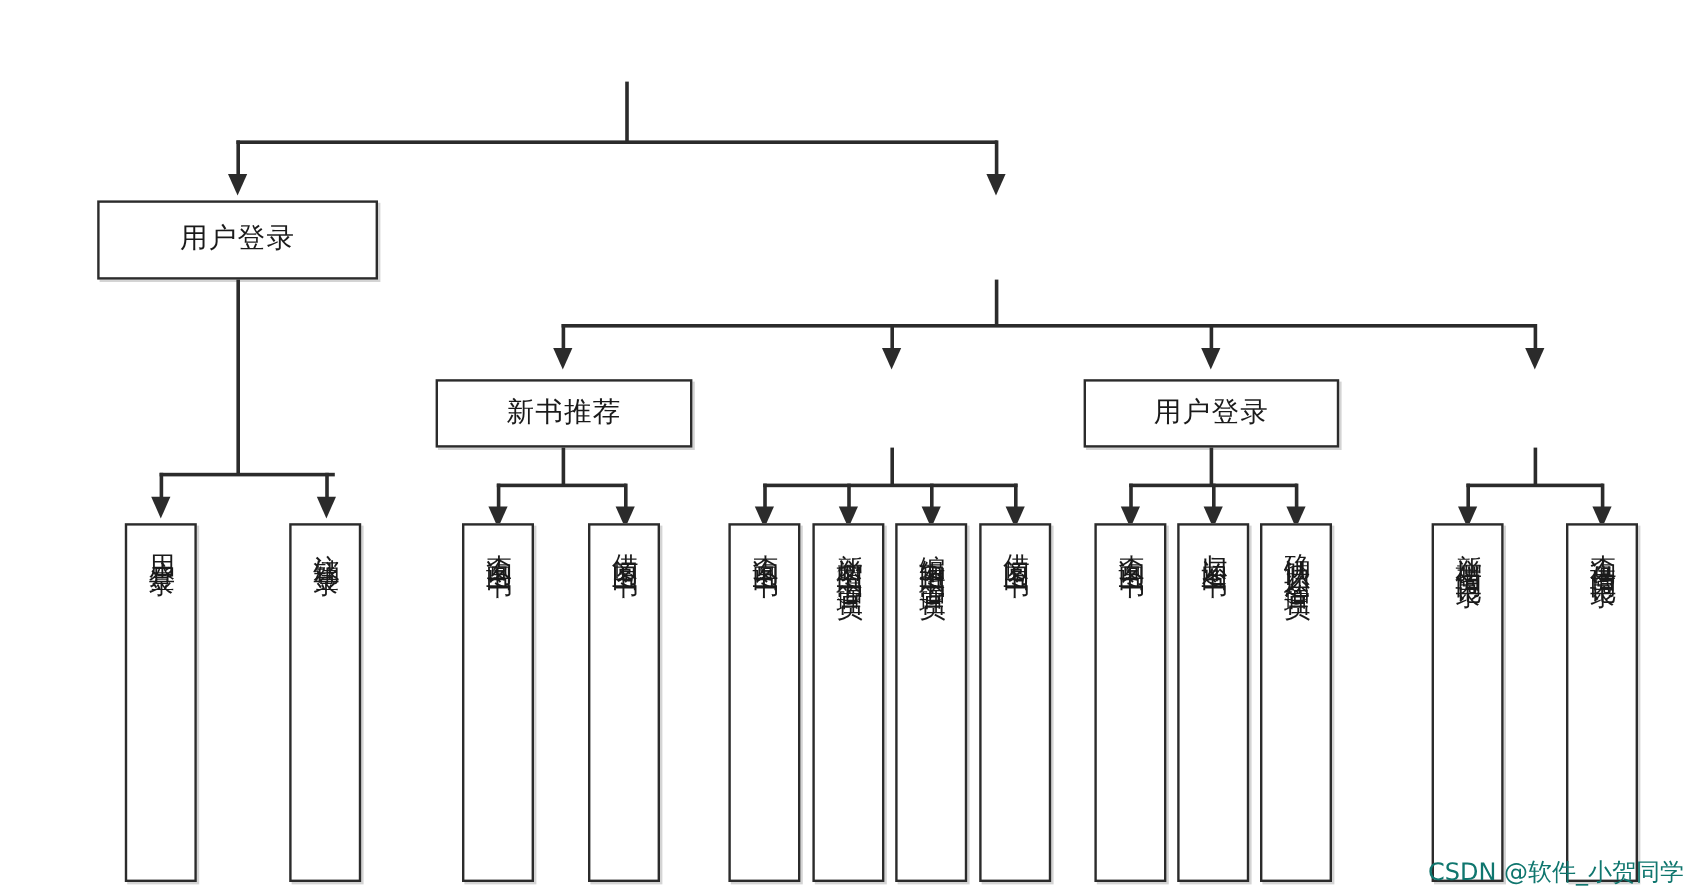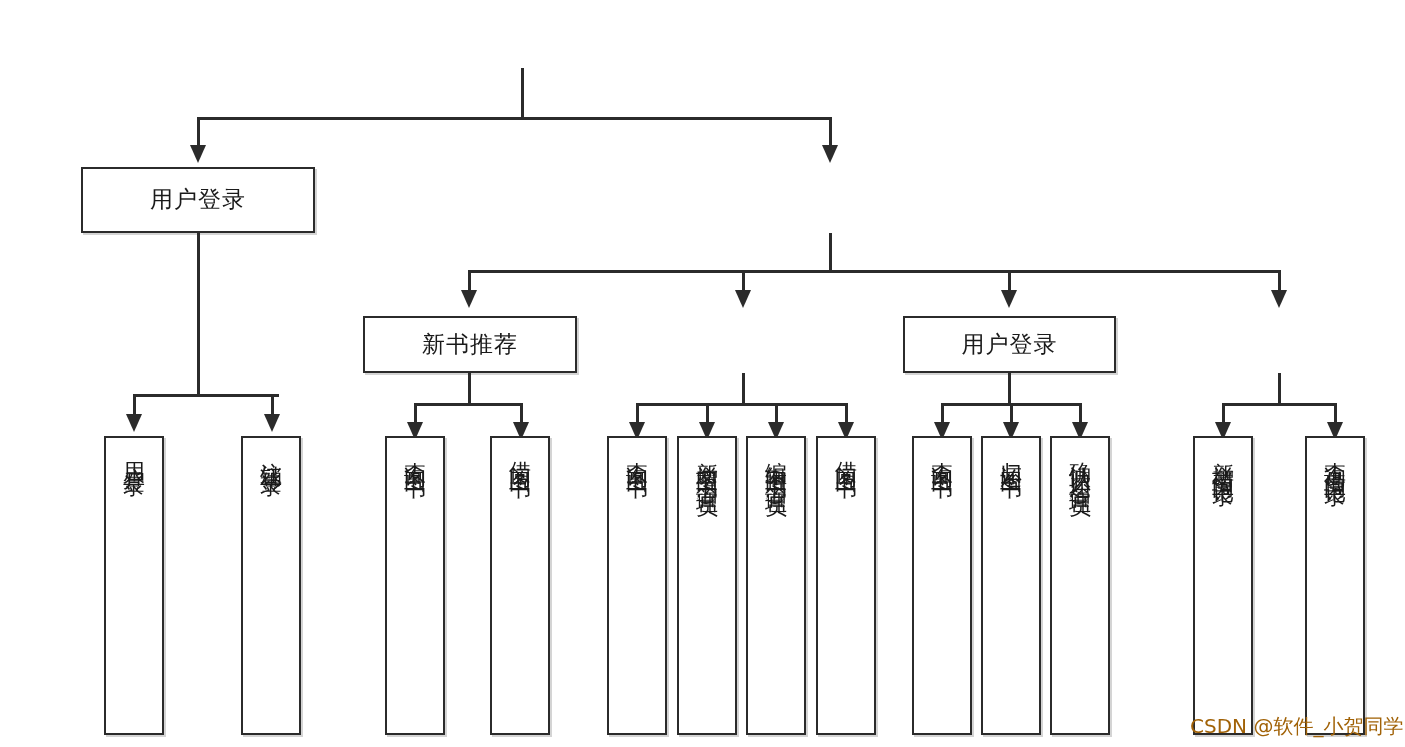--- a/index.html
+++ b/index.html
@@ -63,21 +63,21 @@
     width: 0;
     height: 0;
     border-left: 8px solid transparent;
     border-right: 8px solid transparent;
     border-top: 18px solid #2b2b2b;
   }
   
   .watermark {
     position: absolute;
     font-size: 20px;
-    color: #a16207;
+    color: #0f766e;
     white-space: nowrap;
     font-family: "DejaVu Sans", "Liberation Sans", sans-serif;
   }
 </style>
 </head>
 <body>
 
 <div id="canvas">
 
 

